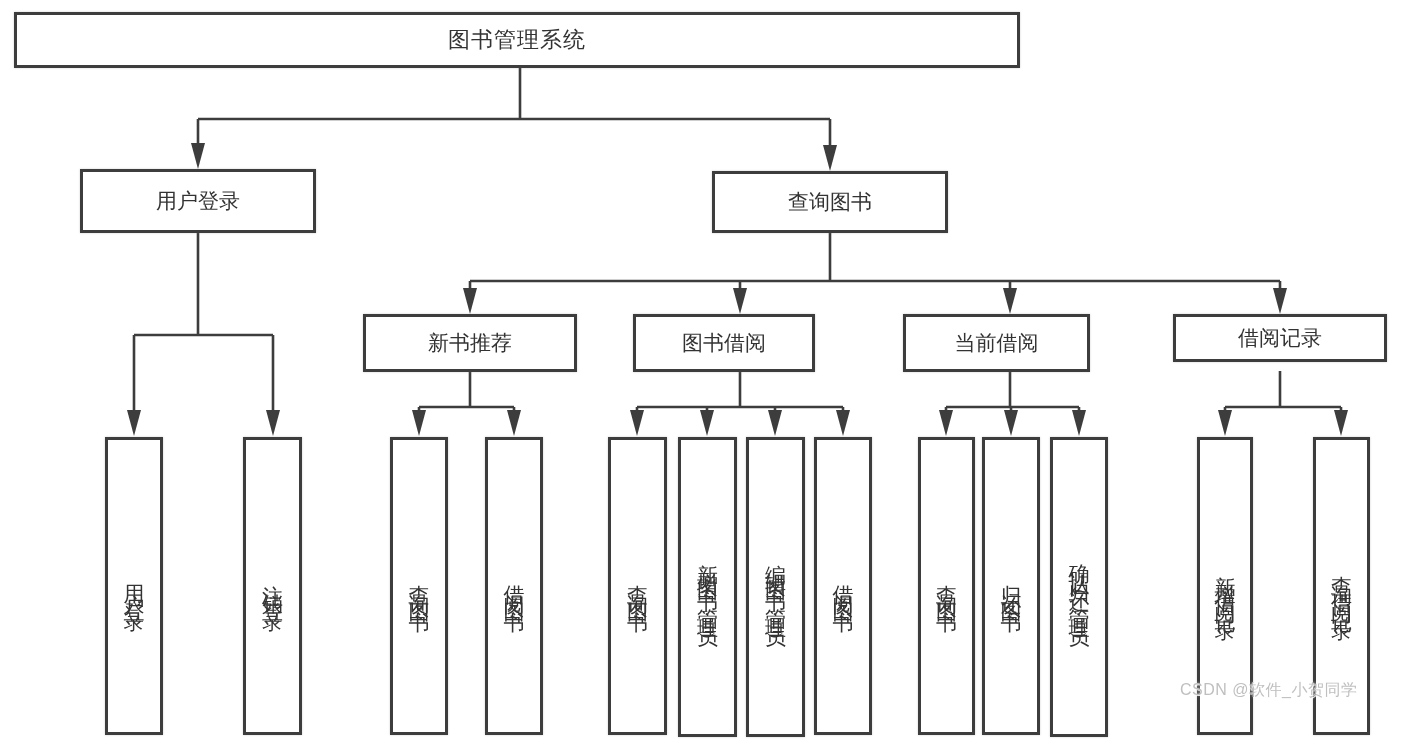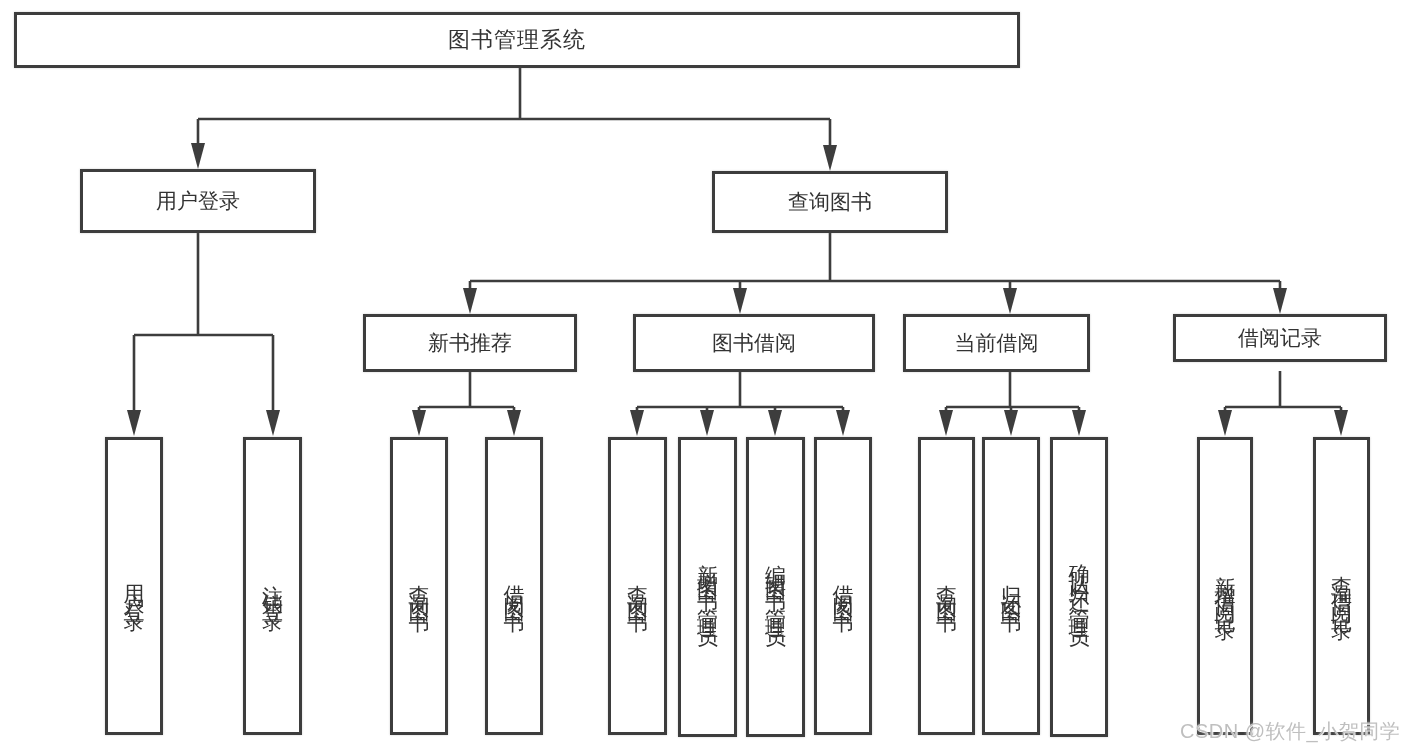--- a/index.html
+++ b/index.html
@@ -36,23 +36,23 @@
   .node.leaf .vtext{
     writing-mode:vertical-rl;
     text-orientation:mixed;
     line-height:1.05;
     letter-spacing:9px;
     font-size:21px;
     white-space:nowrap;
   }
   .watermark{
     position:absolute;
-    left:1180px;top:718px;
+    left:1180px;top:680px;
     z-index:5;
-    font-size:20px;
+    font-size:16px;
     color:var(--color-watermark);
     white-space:nowrap;
     letter-spacing:0.5px;
     text-shadow:1px 1px 0 rgba(255,255,255,.85),0 0 3px rgba(255,255,255,.7);
   }
 </style>
 </head>
 <body>
 
 <div class="canvas">
@@ -102,21 +102,21 @@
   <div class="node" style="left:80px;top:169px;width:236px;height:64px;">
     <span>用户登录</span>
   </div>
   <div class="node" style="left:712px;top:171px;width:236px;height:62px;">
     <span>查询图书</span>
   </div>
 
   <div class="node" style="left:363px;top:314px;width:214px;height:58px;">
     <span>新书推荐</span>
   </div>
-  <div class="node" style="left:633px;top:314px;width:242px;height:58px;">
+  <div class="node" style="left:633px;top:314px;width:182px;height:58px;">
     <span>图书借阅</span>
   </div>
   <div class="node" style="left:903px;top:314px;width:187px;height:58px;">
     <span>当前借阅</span>
   </div>
   <div class="node" style="left:1173px;top:314px;width:214px;height:48px;">
     <span>借阅记录</span>
   </div>
 
   <div class="node leaf" style="left:105px;top:437px;width:58px;height:298px;">

